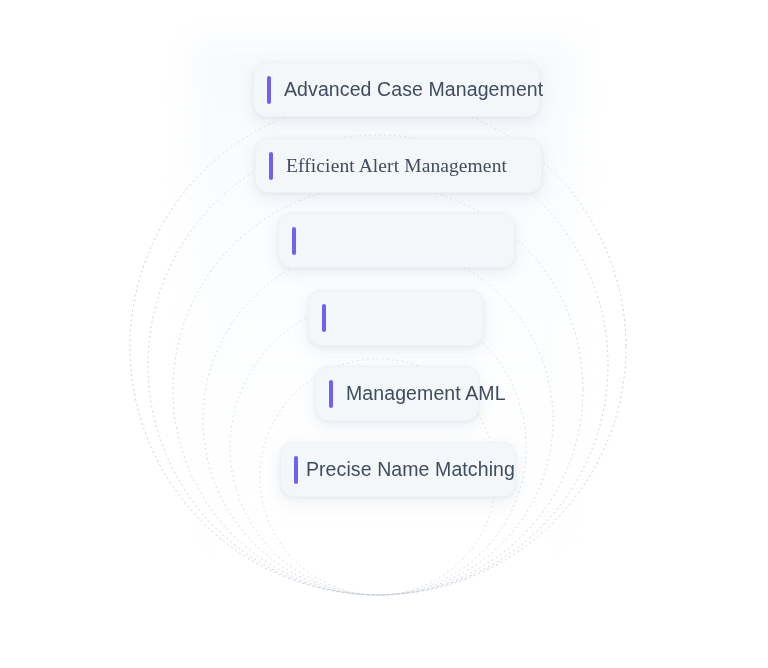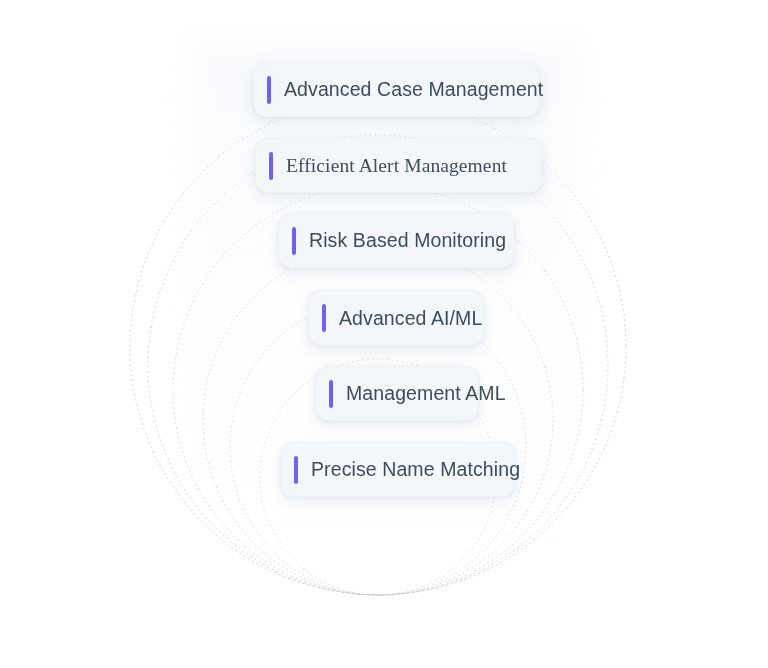--- a/index.html
+++ b/index.html
@@ -103,29 +103,27 @@
       <div class="card" style="left: 253px; top: 62px; width: 287px; height: 55px;">
         <span class="accent" style="background: rgb(113, 97, 240);"></span>
         <span class="card-label">Advanced Case Management</span>
       </div>
       <div class="card" style="left: 255px; top: 138px; width: 287px; height: 55px; font-family: Liberation Serif, serif;">
         <span class="accent" style="background: rgb(113, 97, 240);"></span>
         <span class="card-label">Efficient Alert Management</span>
       </div>
       <div class="card" style="left: 278px; top: 213px; width: 237px; height: 55px;">
         <span class="accent" style="background: rgb(113, 97, 240);"></span>
-        <span class="card-label">Risk Based Monitoring</span>
       </div>
       <div class="card" style="left: 308px; top: 290px; width: 176px; height: 56px;">
         <span class="accent" style="background: rgb(113, 97, 240);"></span>
-        <span class="card-label">Advanced AI/ML</span>
       </div>
       <div class="card" style="left: 315px; top: 366px; width: 164px; height: 55px;">
         <span class="accent" style="background: rgb(113, 97, 240);"></span>
         <span class="card-label">Management AML</span>
       </div>
-      <div class="card" style="left: 280px; top: 442px; width: 236px; height: 55px;">
+      <div class="card" style="left: 280px; top: 442px; width: 236px; height: 55px; justify-content: flex-end;">
         <span class="accent" style="background: rgb(113, 97, 240);"></span>
         <span class="card-label">Precise Name Matching</span>
       </div>
     </div>
 
 </div>
 
 </body></html>

